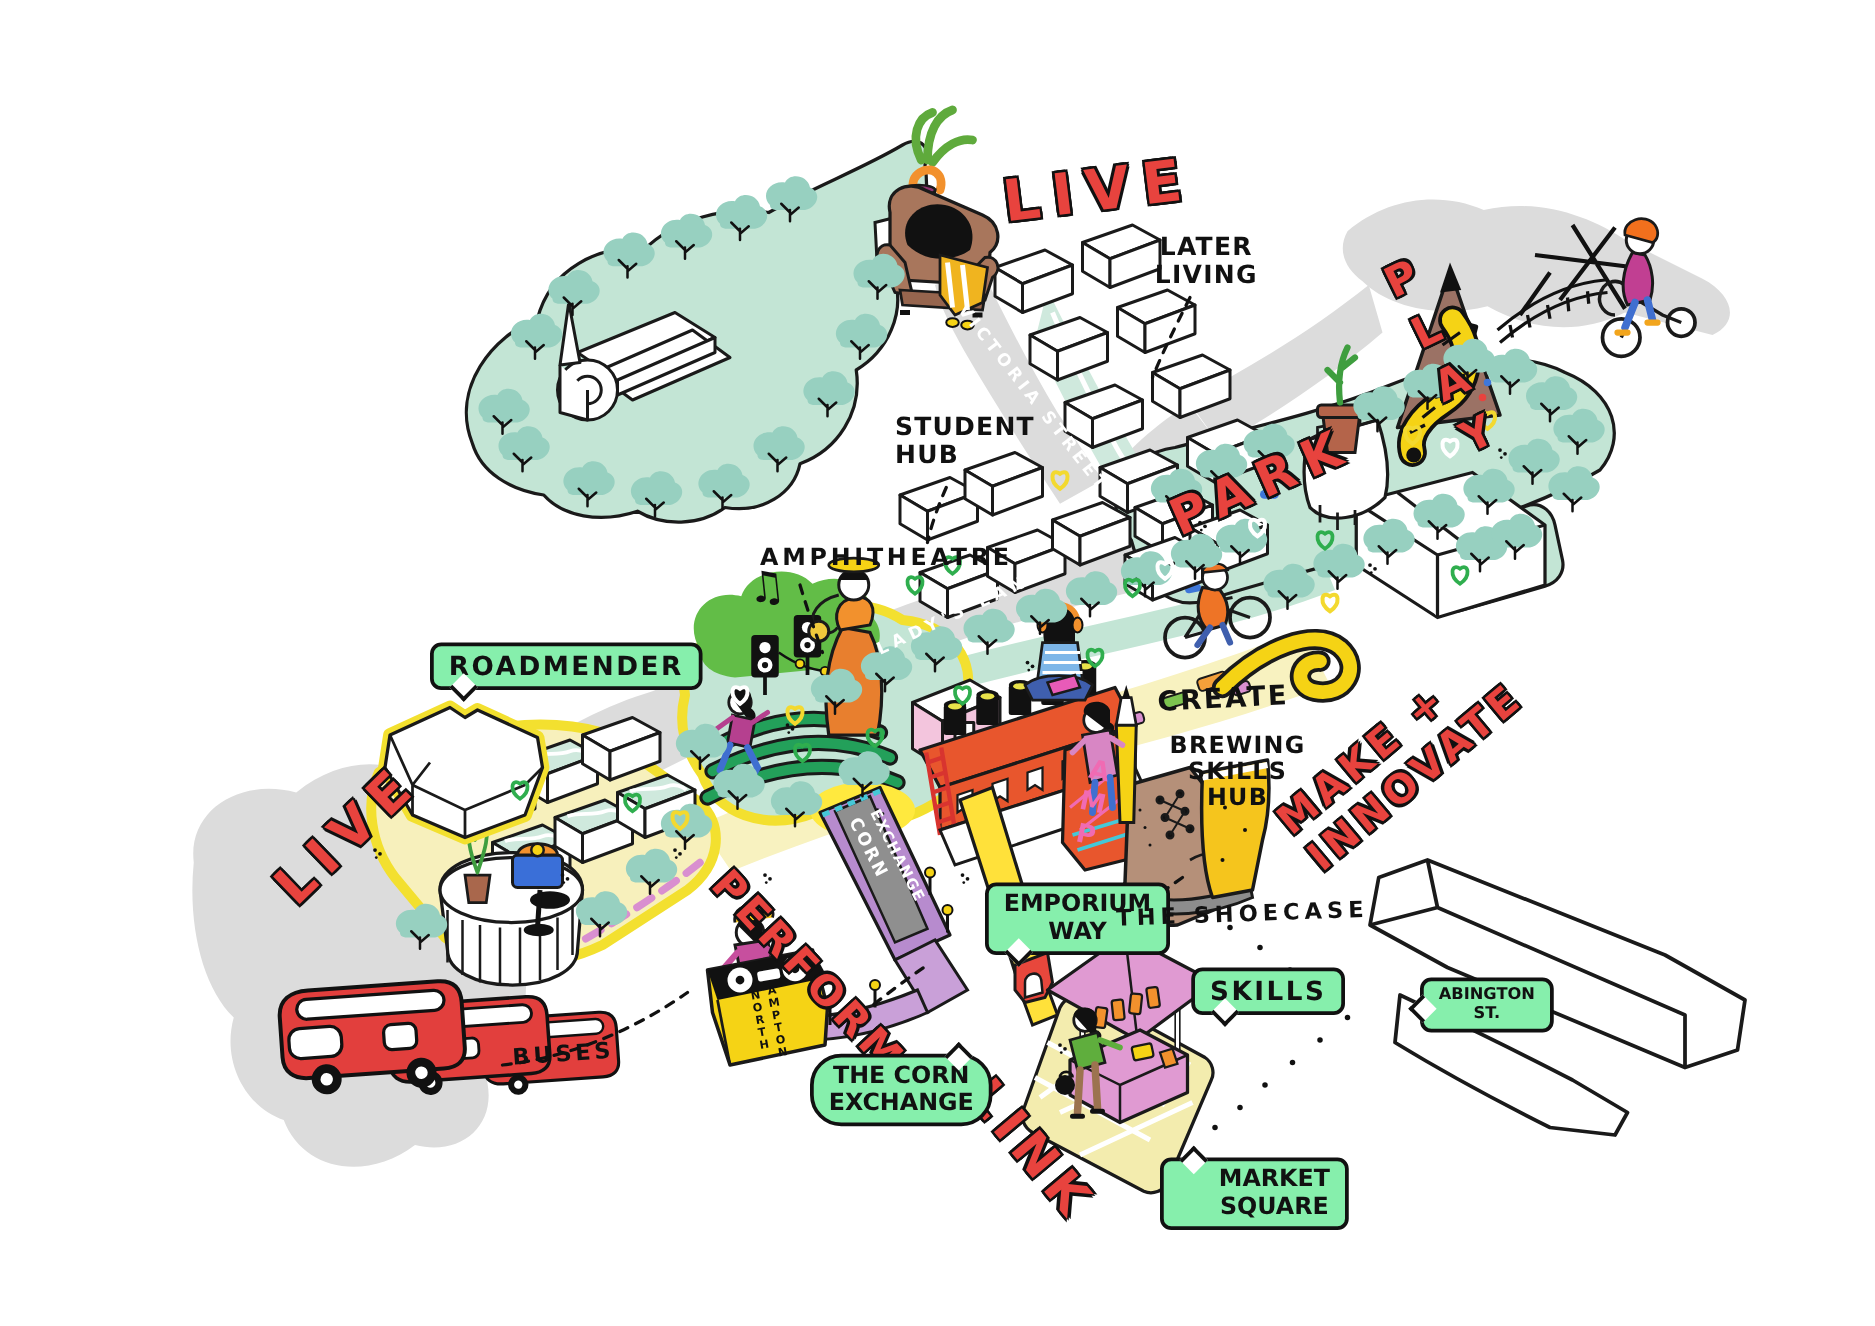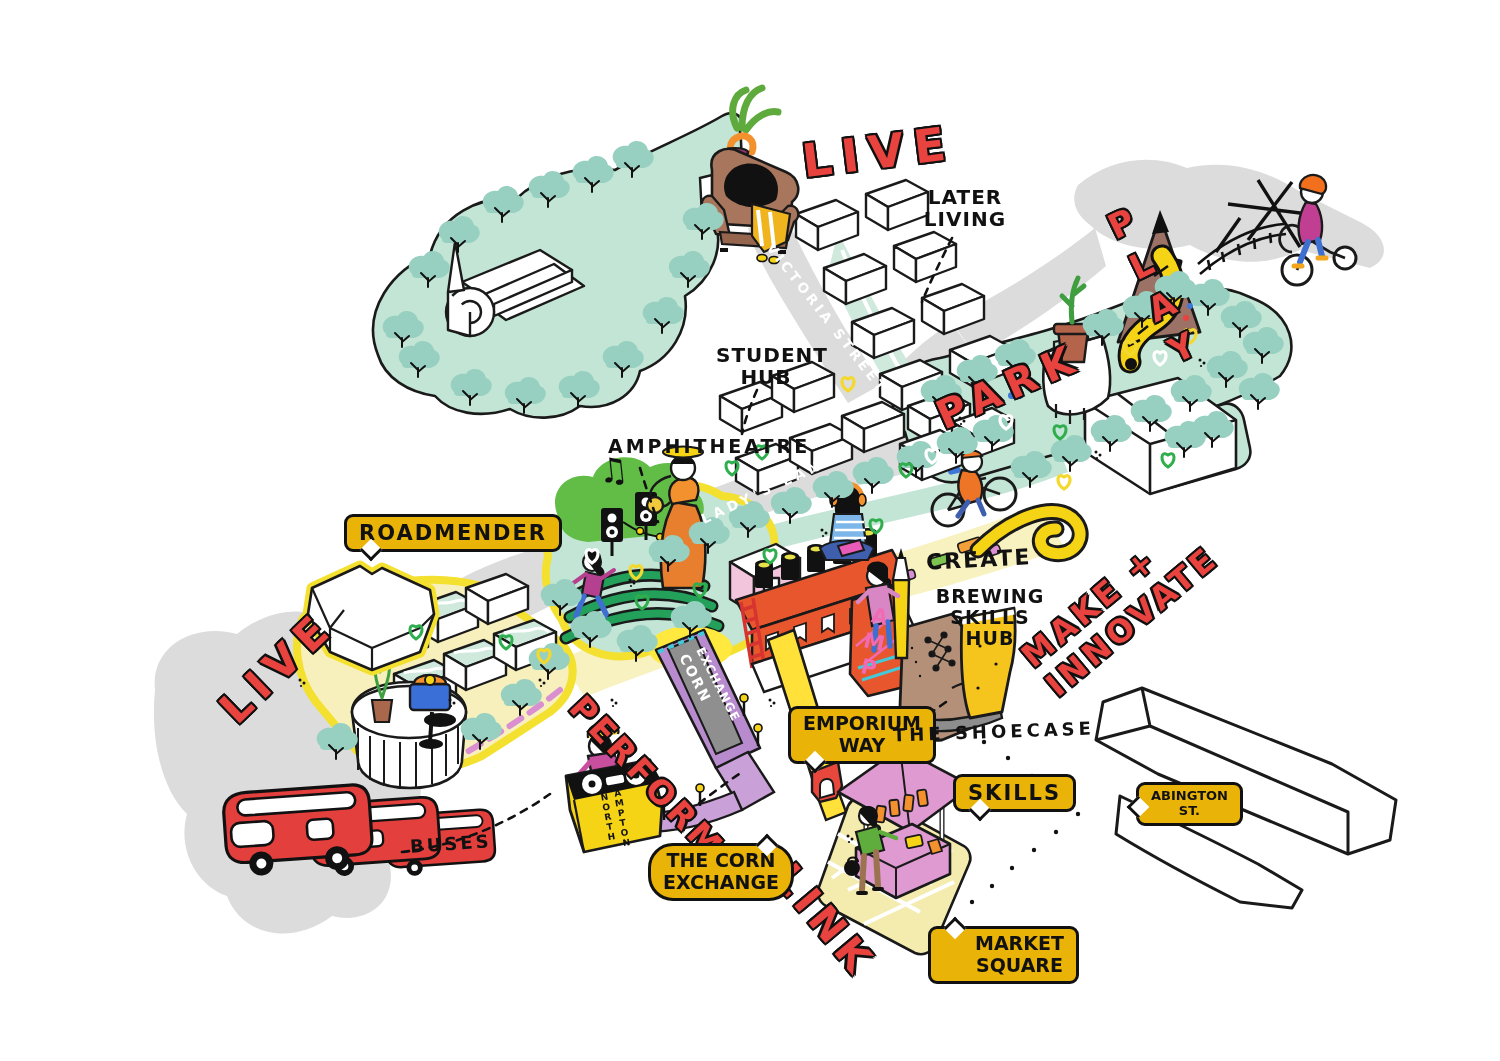--- a/index.html
+++ b/index.html
@@ -6,21 +6,21 @@
   .stage{position:relative;width:1500px;height:1061px;background:#fff;overflow:hidden;
          font-family:"DejaVu Sans","Liberation Sans",sans-serif;}
   .stage svg{position:absolute;left:0;top:0;}
   .lbl{position:absolute;color:#111;font-weight:700;line-height:1.1;white-space:pre-line;
        letter-spacing:1px;}
   .zone{position:absolute;color:#e8433e;font-weight:800;line-height:1.05;white-space:pre-line;
         letter-spacing:5px;
         text-shadow:-2px -2px 0 #111,0 -2px 0 #111,2px -2px 0 #111,-2px 0 0 #111,
                     2px 0 0 #111,-2px 2px 0 #111,0 2px 0 #111,2px 2px 0 #111;}
   .vert{writing-mode:vertical-rl;text-orientation:upright;}
-  .bubble{position:absolute;background:#eab308;border:3px solid #111;border-radius:9px;
+  .bubble{position:absolute;background:#86efac;border:3px solid #111;border-radius:9px;
           padding:4px 12px;font-weight:700;color:#111;text-align:center;white-space:pre-line;
           line-height:1.15;}
   .bubble::after{content:"";position:absolute;width:13px;height:13px;background:#fff;}
   .tail-down::after{bottom:-9px;left:16px;border-left:3px solid #111;border-bottom:3px solid #111;
           transform:rotate(-45deg);}
   .tail-up::after{top:-9px;left:16px;border-top:3px solid #111;border-left:3px solid #111;
           transform:rotate(45deg);}
   .tail-up-right::after{top:-9px;left:auto;right:16px;border-top:3px solid #111;border-right:3px solid #111;
           transform:rotate(-45deg);}
   .tail-left::after{left:-9px;top:14px;border-left:3px solid #111;border-bottom:3px solid #111;
@@ -667,21 +667,21 @@
 <div class="bubble tail-down" style="left:953px;top:774px;font-size:21px;letter-spacing:2px;">SKILLS</div>
 <div class="bubble tail-left" style="left:1136px;top:782px;font-size:13px;">ABINGTON
 ST.</div>
 <div class="bubble tail-up" style="left:928px;top:926px;font-size:19px;padding-left:44px;">MARKET
 SQUARE</div>
 <div class="bubble tail-up-right" style="left:648px;top:843px;font-size:19px;border-radius:25px;">THE CORN
 EXCHANGE</div>
 
 <div class="lbl" style="left:905px;top:186px;font-size:20px;text-align:center;width:120px;">LATER
 LIVING</div>
-<div class="lbl" style="left:716px;top:344px;font-size:20px;text-align:center;width:100px;">STUDENT
+<div class="lbl" style="left:716px;top:330px;font-size:20px;text-align:left;width:100px;">STUDENT
 HUB</div>
 <div class="lbl" style="left:608px;top:436px;font-size:19px;letter-spacing:3px;">AMPHITHEATRE</div>
 <div class="lbl" style="left:598px;top:452px;font-size:34px;transform:rotate(-6deg);">♫</div>
 <div class="lbl" style="left:926px;top:548px;font-size:22px;letter-spacing:2px;transform:rotate(-3deg);">CREATE</div>
 <div class="lbl" style="left:930px;top:586px;font-size:19px;text-align:center;width:120px;">BREWING
 SKILLS HUB</div>
 <div class="lbl" style="left:893px;top:722px;font-size:18px;letter-spacing:4px;transform:rotate(-2deg);">THE SHOECASE</div>
 <div class="lbl" style="left:410px;top:834px;font-size:18px;letter-spacing:3px;transform:rotate(-4deg);">BUSES</div>
 
 <div class="amp-sign vert" style="left:862px;top:604px;font-size:21px;transform:rotate(12deg);">AMP</div>

